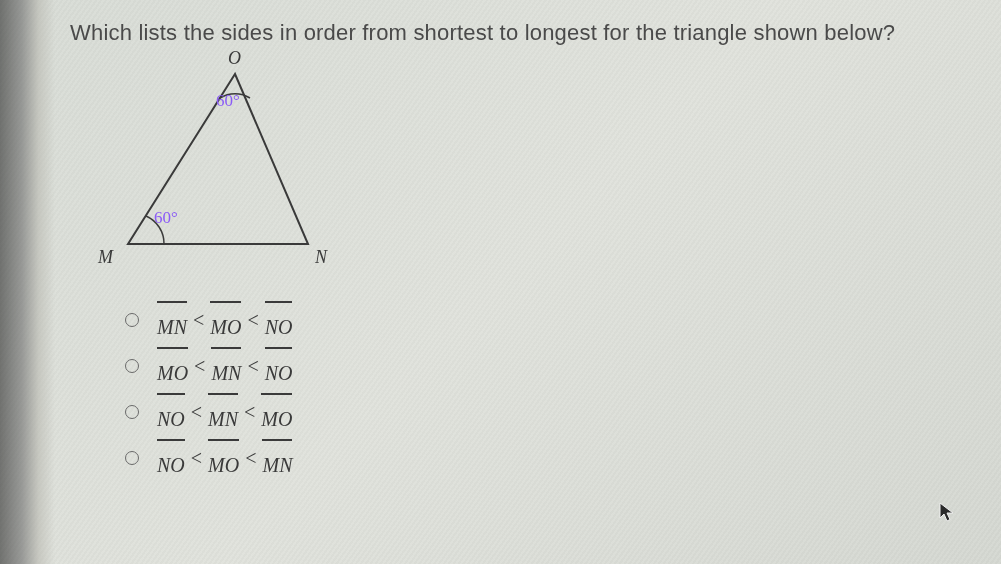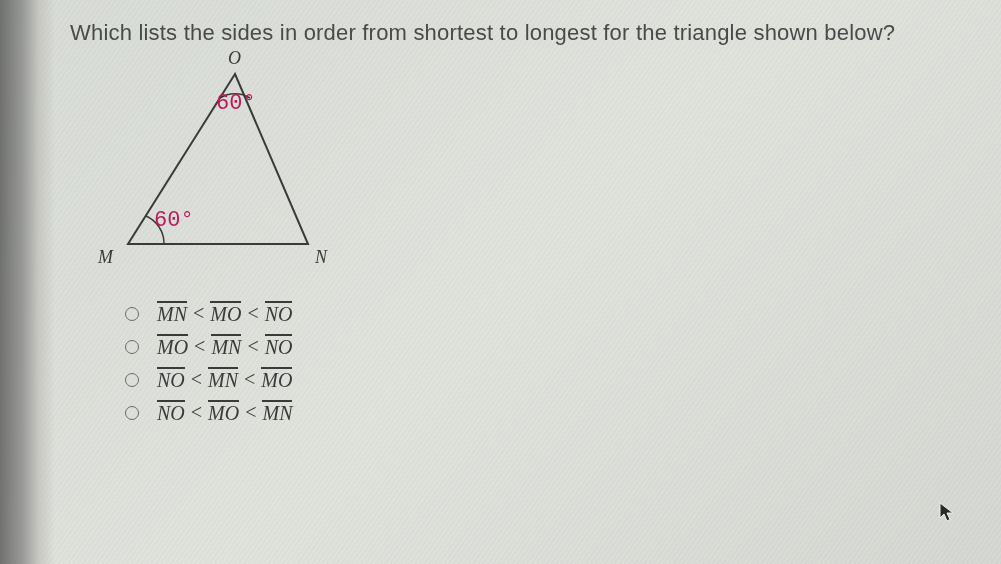--- a/index.html
+++ b/index.html
@@ -63,23 +63,23 @@
     .label-m {
       bottom: 8px;
       left: -22px;
     }
     .label-n {
       bottom: 8px;
       left: 195px;
     }
     .angle-label {
       position: absolute;
-      font-size: 22px;
-      color: #be185d;
-      font-family: Liberation Mono, monospace;
+      font-size: 17px;
+      color: #8b5cf6;
+      font-family: Liberation Serif, serif;
     }
     .angle-60 {
       top: 35px;
       left: 96px;
     }
     .angle-50 {
       top: 152px;
       left: 34px;
     }
     .answers-container {
@@ -105,21 +105,21 @@
       font-size: 20px;
       font-style: italic;
       color: #3a3a3a;
       display: flex;
       align-items: center;
       gap: 4px;
     }
     .seg {
       position: relative;
       display: inline-block;
-      padding-top: 2px;
+      padding-top: 15px;
     }
     .seg::before {
       content: '';
       position: absolute;
       top: 0;
       left: 0;
       right: 0;
       height: 1.5px;
       background: #3a3a3a;
     }

